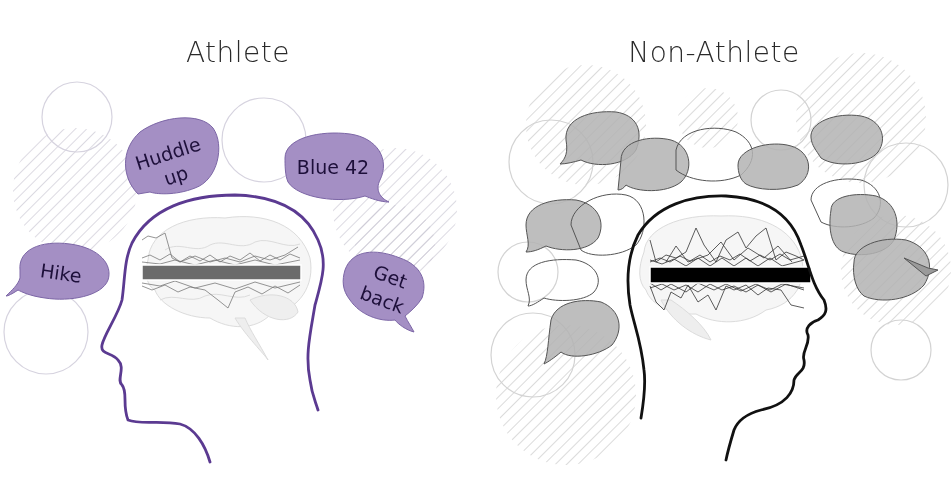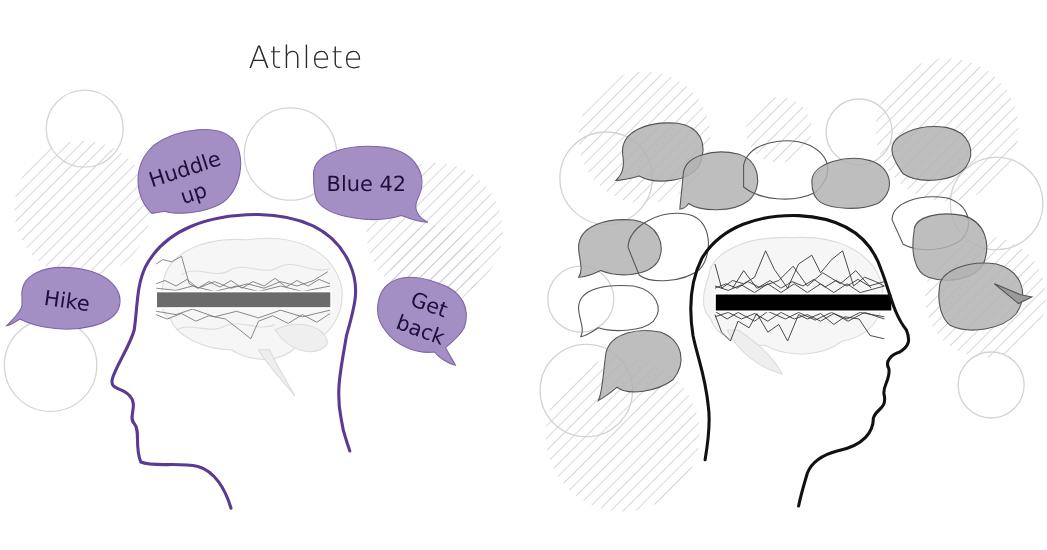--- a/index.html
+++ b/index.html
@@ -1,20 +1,20 @@
 <!DOCTYPE html>
 <html><head>
 <meta charset="utf-8">
 <style>
   html,body{margin:0;padding:0;background:#ffffff;}
   body{width:952px;height:500px;overflow:hidden;position:relative;font-family:"DejaVu Sans","Liberation Sans",sans-serif;}
   .panel{position:absolute;top:0;width:476px;height:500px;}
   .panel.left{left:0;}
   .panel.right{left:476px;}
-  .title{position:absolute;top:36px;left:0;width:476px;text-align:center;font-size:28px;color:#2a2a2a;font-weight:300;letter-spacing:0.5px;font-family:"DejaVu Sans",sans-serif;margin-left:40px;}
+  .title{position:absolute;top:36px;left:0;width:476px;text-align:center;font-size:28px;color:#2a2a2a;font-weight:300;letter-spacing:0.5px;font-family:"DejaVu Sans",sans-serif;}
   svg{position:absolute;left:0;top:0;}
   .btext{font-family:"DejaVu Sans",sans-serif;font-size:19px;fill:#1d0f3a;}
 </style>
 </head>
 <body>
 
 <svg width="0" height="0" style="position:absolute">
   <defs>
     <pattern id="hatch" width="8" height="8" patternUnits="userSpaceOnUse" patternTransform="rotate(45)">
       <line x1="0" y1="0" x2="0" y2="8" stroke="#c9c6d2" stroke-width="1.3"></line>
@@ -76,20 +76,21 @@
       <text class="btext" transform="translate(60 280) rotate(8)" text-anchor="middle">Hike</text>
 
       <path d="M345 270 C352 250 375 248 400 258 C420 265 428 280 422 298 C418 305 410 312 405 316 C408 322 412 328 414 332 C406 330 398 324 395 320 C380 322 360 315 350 300 C342 290 342 280 345 270 Z" fill="#a48fc4" stroke="#7c66a6" stroke-width="1"></path>
       <text class="btext" transform="translate(388 283) rotate(20)" text-anchor="middle">Get</text>
       <text class="btext" transform="translate(380 306) rotate(20)" text-anchor="middle">back</text>
     </g>
   </svg>
 </div>
 
 <div class="panel right">
+  <div class="title">Non-Athlete</div>
   <svg width="476" height="500" viewBox="0 0 476 500">
 
     <g>
       <circle cx="110" cy="125" r="60" fill="url(#hatchGray)"></circle>
       <circle cx="232" cy="118" r="30" fill="url(#hatchGray)"></circle>
       <circle cx="385" cy="118" r="65" fill="url(#hatchGray)"></circle>
       <circle cx="420" cy="270" r="55" fill="url(#hatchGray)"></circle>
       <circle cx="90" cy="395" r="70" fill="url(#hatchGray)"></circle>
     </g>
 

